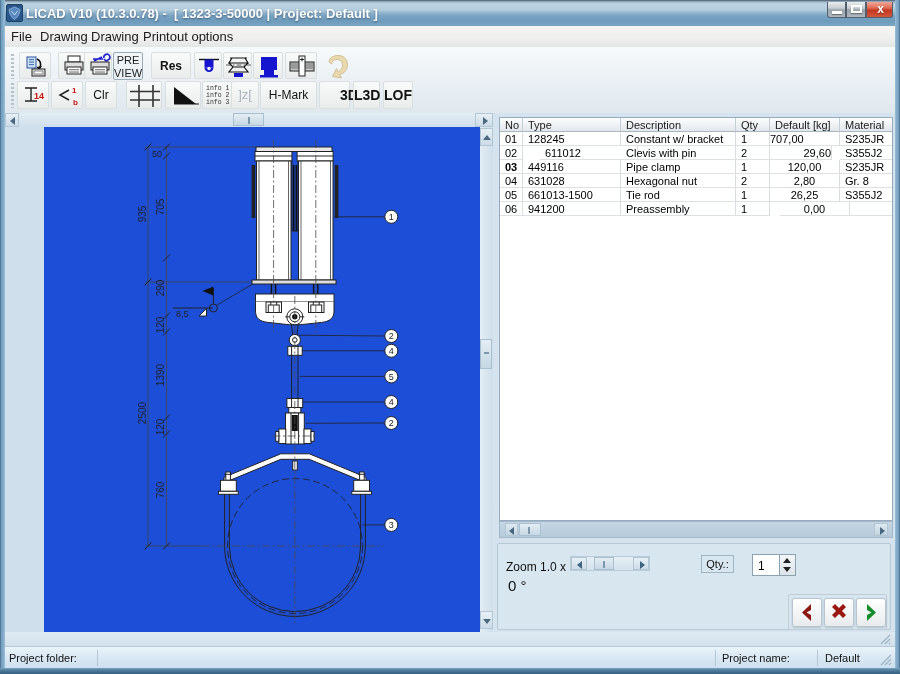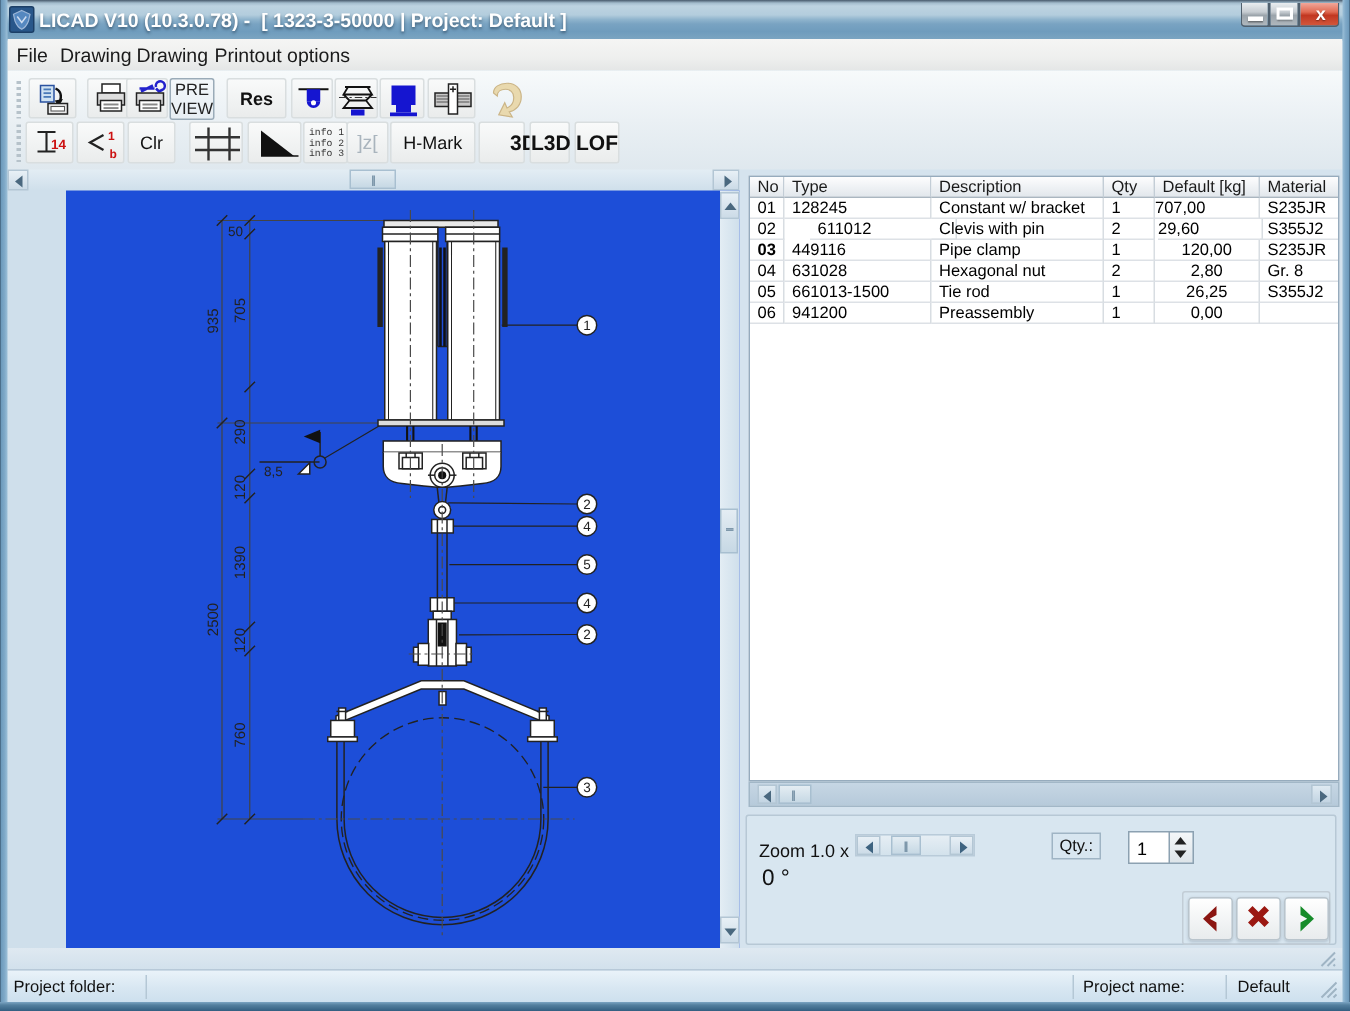--- a/index.html
+++ b/index.html
@@ -404,21 +404,21 @@
       <div class="cell" style="left:0; top:14px; width:23px;">01</div>
         <div class="cell" style="left:23px; top:14px; width:98px;">128245</div>
         <div class="cell" style="left:121px; top:14px; width:115px;">Constant w/ bracket</div>
         <div class="cell" style="left:236px; top:14px; width:34px;">1</div>
         <div class="cell" style="left:270px; top:14px; width:70px; text-align:left; padding-left:0;">707,00</div>
         <div class="cell" style="left:340px; top:14px; width:52px; border-right:none;">S235JR</div>
       <div class="cell" style="left:0; top:28px; width:23px;">02</div>
         <div class="cell" style="left:40px; top:28px; width:98px;">611012</div>
         <div class="cell" style="left:121px; top:28px; width:115px;">Clevis with pin</div>
         <div class="cell" style="left:236px; top:28px; width:34px;">2</div>
-        <div class="cell" style="left:272px; top:28px; width:70px; text-align:left; padding-left:0;">29,60</div>
+        <div class="cell" style="left:262px; top:28px; width:70px; text-align:right; padding-left:0;">29,60</div>
         <div class="cell" style="left:340px; top:28px; width:52px; border-right:none;">S355J2</div>
       <div class="cell" style="left:0; top:42px; width:23px;font-weight:bold;">03</div>
         <div class="cell" style="left:23px; top:42px; width:98px;">449116</div>
         <div class="cell" style="left:121px; top:42px; width:115px;">Pipe clamp</div>
         <div class="cell" style="left:236px; top:42px; width:34px;">1</div>
         <div class="cell" style="left:270px; top:42px; width:70px; text-align:center; padding-left:0;">120,00</div>
         <div class="cell" style="left:340px; top:42px; width:52px; border-right:none;">S235JR</div>
       <div class="cell" style="left:0; top:56px; width:23px;">04</div>
         <div class="cell" style="left:23px; top:56px; width:98px;">631028</div>
         <div class="cell" style="left:121px; top:56px; width:115px;">Hexagonal nut</div>
@@ -428,21 +428,21 @@
       <div class="cell" style="left:0; top:70px; width:23px;">05</div>
         <div class="cell" style="left:23px; top:70px; width:98px;">661013-1500</div>
         <div class="cell" style="left:121px; top:70px; width:115px;">Tie rod</div>
         <div class="cell" style="left:236px; top:70px; width:34px;">1</div>
         <div class="cell" style="left:270px; top:70px; width:70px; text-align:center; padding-left:0;">26,25</div>
         <div class="cell" style="left:340px; top:70px; width:52px; border-right:none;">S355J2</div>
       <div class="cell" style="left:0; top:84px; width:23px;">06</div>
         <div class="cell" style="left:23px; top:84px; width:98px;">941200</div>
         <div class="cell" style="left:121px; top:84px; width:115px;">Preassembly</div>
         <div class="cell" style="left:236px; top:84px; width:34px;">1</div>
-        <div class="cell" style="left:270px; top:84px; width:70px; text-align:center; padding-left:0;">0,00</div>
+        <div class="cell" style="left:280px; top:84px; width:70px; text-align:center; padding-left:0;">0,00</div>
         <div class="cell" style="left:340px; top:84px; width:52px; border-right:none;"></div>
     </div>
     <div id="ghscroll">
       <div class="sbtn" style="left:5px; top:1px; width:13px; height:13px; background:linear-gradient(180deg,#dfeaf2 0,#c2d4e2 100%);">
           <div class="arr" style="left:3px; top:3px; border-top:4px solid transparent; border-bottom:4px solid transparent; border-right:5px solid #4a687f;"></div>
         </div>
       <div class="sthumb" style="left:19px; top:1px; width:22px; height:13px;">
           <div style="position:absolute;left:8px;top:3px;width:2px;height:7px;border-left:1px solid #7e98ab;border-right:1px solid #7e98ab;"></div>
         </div>
       <div class="sbtn" style="left:374px; top:1px; width:14px; height:13px; background:linear-gradient(180deg,#dfeaf2 0,#c2d4e2 100%);">

